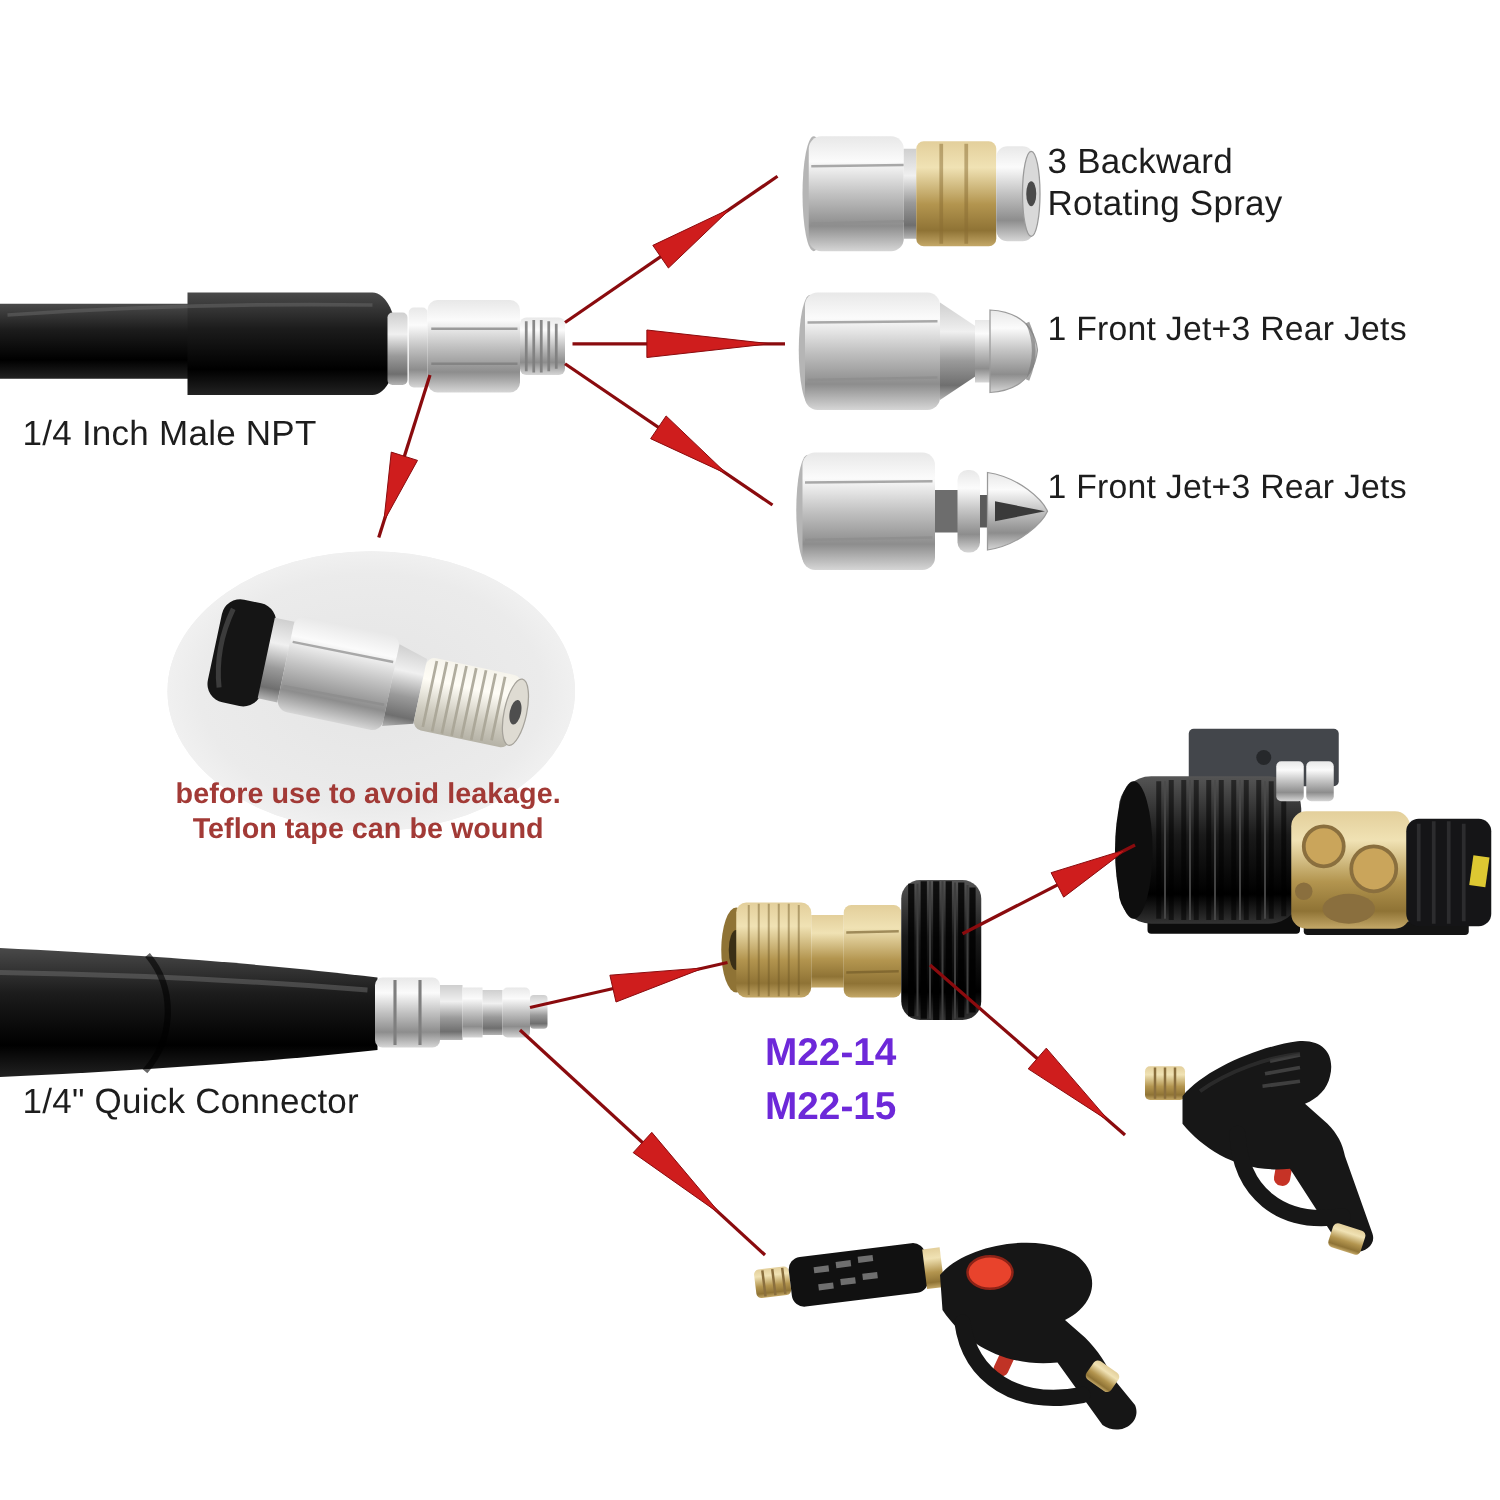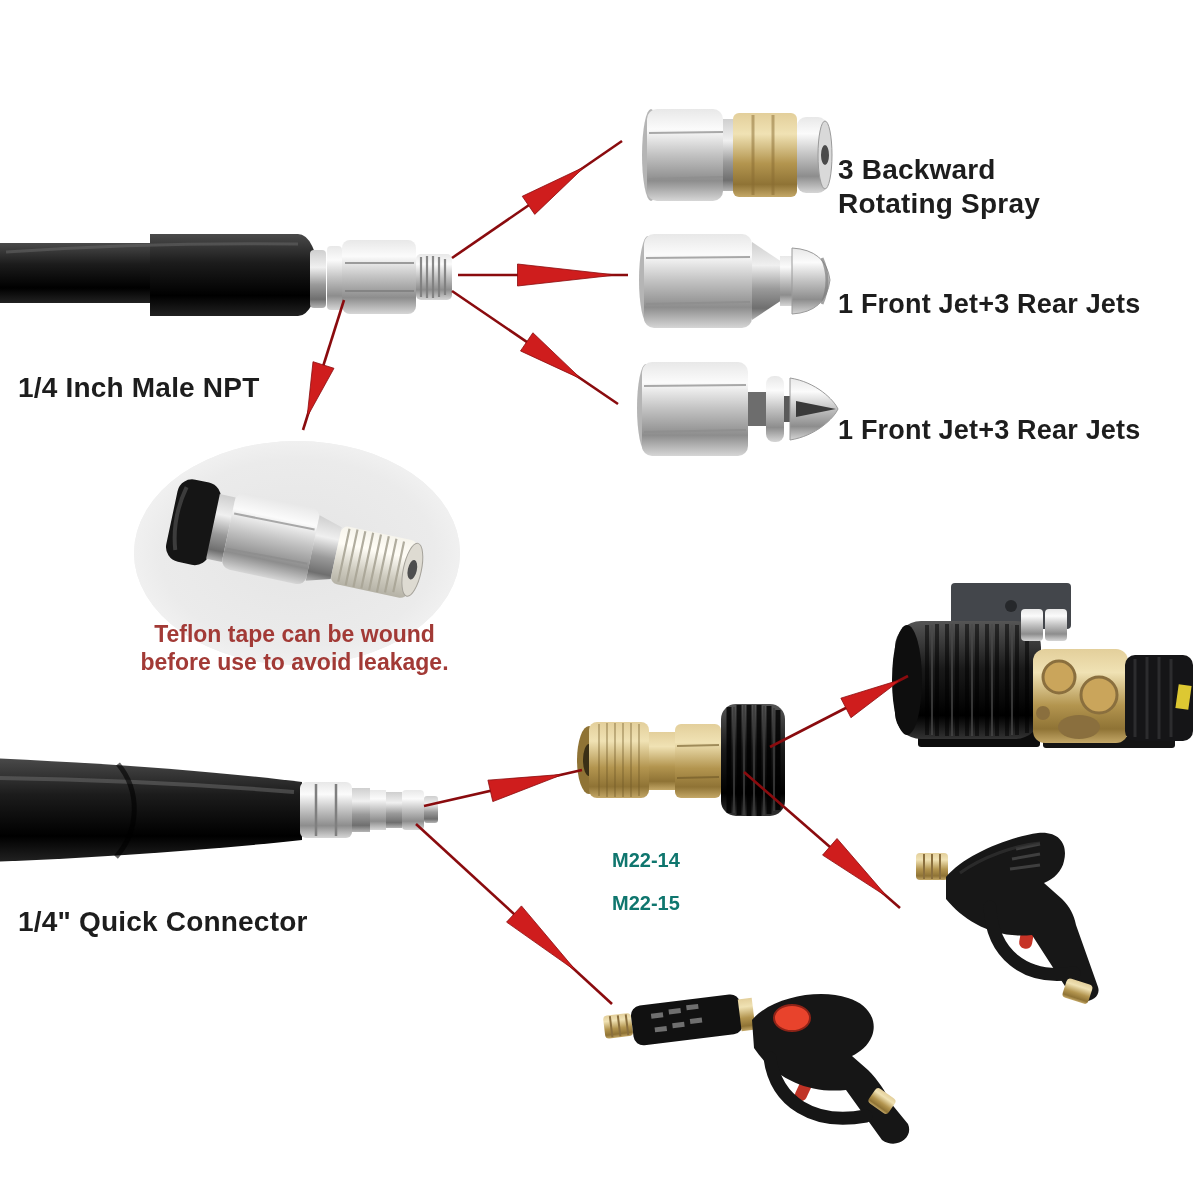--- a/index.html
+++ b/index.html
@@ -1,25 +1,25 @@
 <!DOCTYPE html>
 <html><head>
 <meta charset="utf-8">
 <style>
   html,body{margin:0;padding:0;background:#fff;}
   body{width:1200px;height:1200px;position:relative;overflow:hidden;
        font-family:"Liberation Sans",sans-serif;}
   .scene{position:absolute;left:0;top:0;}
-  .lbl{position:absolute;font-size:28px;font-weight:700;color:#1d1d1d;
-       line-height:34px;letter-spacing:.2px;white-space:nowrap;margin-top:41px;}
+  .lbl{position:absolute;font-size:28px;font-weight:400;color:#1d1d1d;
+       line-height:34px;letter-spacing:.2px;white-space:nowrap;}
   .lbl .ln{white-space:nowrap;}
   .note{position:absolute;left:112px;top:620px;width:365px;text-align:center;
         color:#a23a36;font-weight:700;font-size:23px;line-height:28px;}
-  .m22{position:absolute;left:612px;top:839px;font-size:20px;font-weight:600;
-       color:#0f766e;line-height:43px;}
+  .m22{position:absolute;left:612px;top:820px;font-size:31px;font-weight:600;
+       color:#6d28d9;line-height:43px;}
 </style>
 </head>
 <body>
 
 <svg class="scene" width="1200" height="1200" viewBox="0 0 1200 1200">
   <defs>
     <linearGradient id="gSilver" x1="0" y1="0" x2="0" y2="1">
       <stop offset="0" stop-color="#e8e8e8"></stop>
         <stop offset=".22" stop-color="#fbfbfb"></stop>
       <stop offset=".5" stop-color="#c2c2c2"></stop>
@@ -255,22 +255,22 @@
   <div class="ln">1 Front Jet+3 Rear Jets</div>
 </div>
 
 <div class="lbl" style="left:838px;top:372px;font-size:27px">
   <div class="ln">1 Front Jet+3 Rear Jets</div>
 </div>
 
 <div class="lbl" style="left:18px;top:330px">1/4 Inch Male NPT</div>
 
 <div class="note">
+  <div class="ln">before use to avoid leakage.</div>
   <div class="ln">Teflon tape can be wound</div>
-  <div class="ln">before use to avoid leakage.</div>
 </div>
 
 <div class="lbl" style="left:18px;top:864px">1/4" Quick Connector</div>
 
 <div class="m22">
   <div class="ln">M22-14</div>
   <div class="ln">M22-15</div>
 </div>
 
 </body></html>

